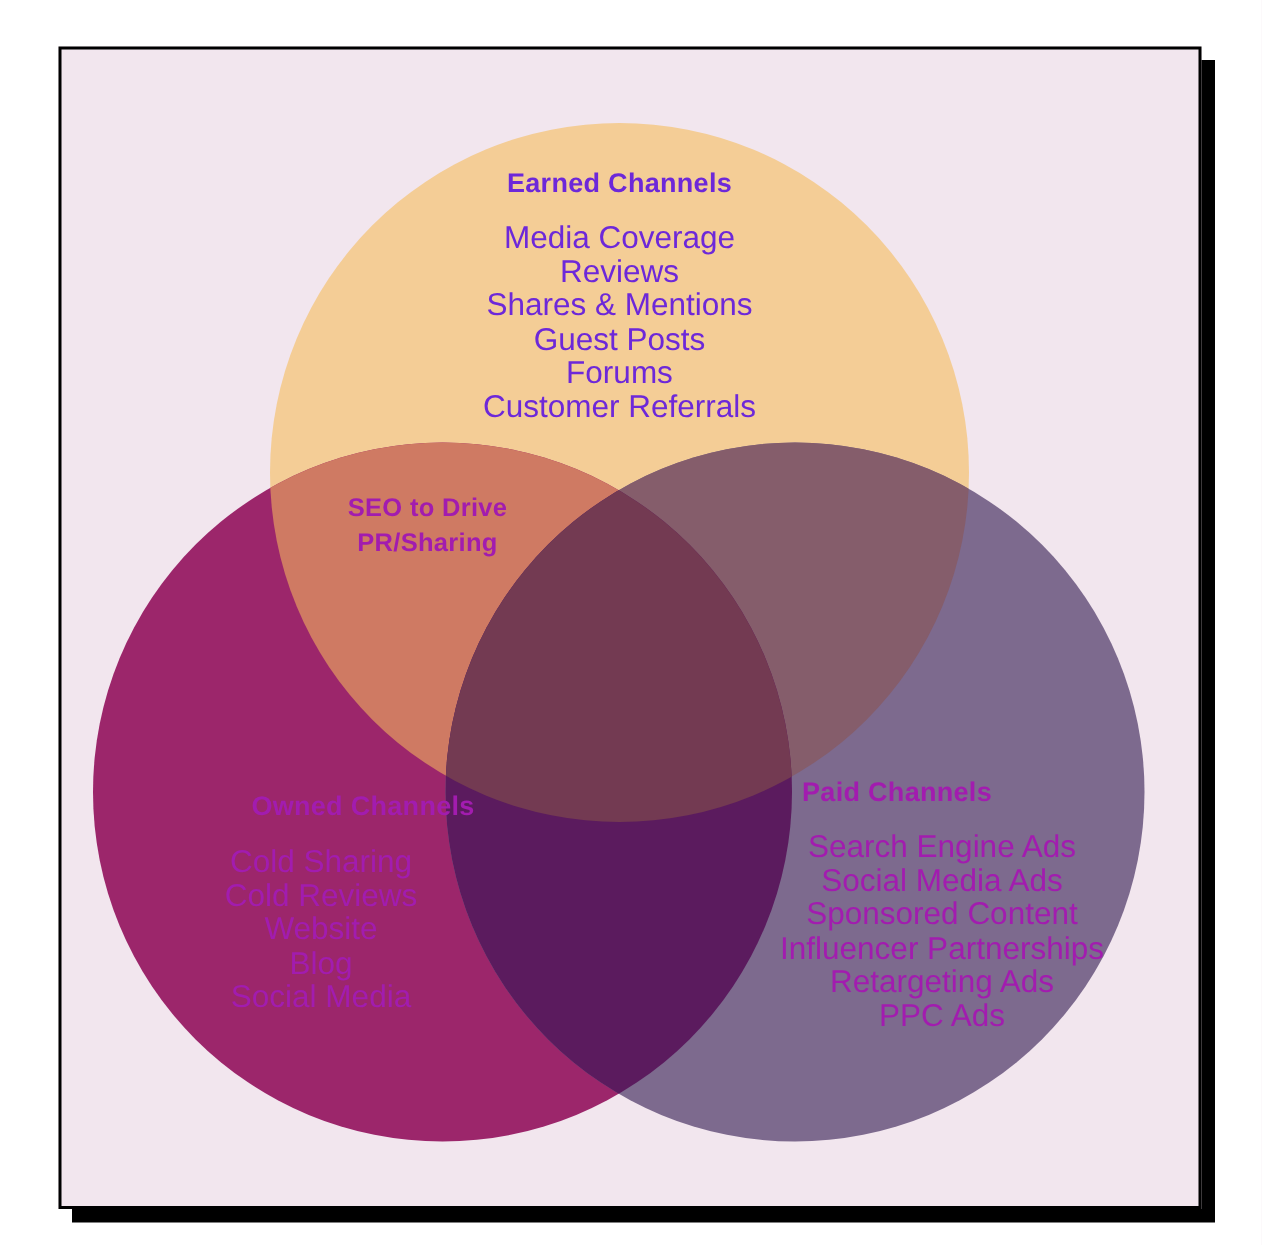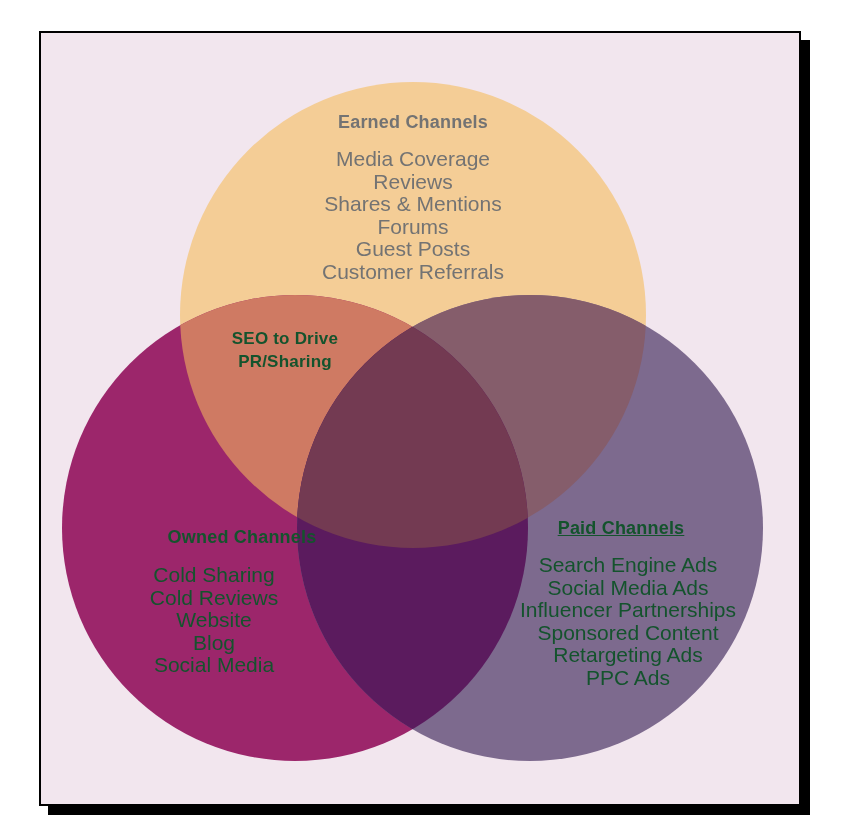--- a/index.html
+++ b/index.html
@@ -25,22 +25,22 @@
     position: absolute;
     left: 0;
     top: 0;
   }
   .tblock {
     position: absolute;
     transform: translateX(-50%);
     text-align: center;
     white-space: nowrap;
   }
-  .dark { color: #737373; }
-  .light { color: #14532d; }
+  .dark { color: #6d28d9; }
+  .light { color: #a21caf; }
   .title {
     font-size: 18px;
     font-weight: bold;
     line-height: 23px;
     letter-spacing: 0.2px;
   }
   .list > div {
     font-size: 21px;
     line-height: 22.5px;
   }
@@ -81,44 +81,44 @@
         <circle cx="489" cy="495" r="233" fill="#733a52"></circle>
       </g>
     </g>
   </svg>
 
   <div class="tblock dark title" style="left:372px; top:78px;">Earned Channels</div>
   <div class="tblock dark list" style="left:372px; top:115px;">
       <div>Media Coverage</div>
       <div>Reviews</div>
       <div>Shares &amp; Mentions</div>
+      <div>Guest Posts</div>
       <div>Forums</div>
-      <div>Guest Posts</div>
       <div>Customer Referrals</div>
     </div>
 
   <div class="tblock light overlap-label" style="left:244px; top:294px;">
       <div>SEO to Drive</div>
       <div>PR/Sharing</div>
     </div>
 
 
 
   <div class="tblock light title" style="left:173px; top:493px;margin-left:28px;">Owned Channels</div>
   <div class="tblock light list" style="left:173px; top:531px;">
       <div>Cold Sharing</div>
       <div>Cold Reviews</div>
       <div>Website</div>
       <div>Blog</div>
       <div>Social Media</div>
     </div>
 
-  <div class="tblock light title" style="left:580px; top:484px;text-decoration:underline;">Paid Channels</div>
+  <div class="tblock light title" style="left:557px; top:484px;">Paid Channels</div>
   <div class="tblock light list" style="left:587px; top:521px;">
       <div>Search Engine Ads</div>
       <div>Social Media Ads</div>
+      <div>Sponsored Content</div>
       <div>Influencer Partnerships</div>
-      <div>Sponsored Content</div>
       <div>Retargeting Ads</div>
       <div>PPC Ads</div>
     </div>
 
 </div>
 
 </body></html>

